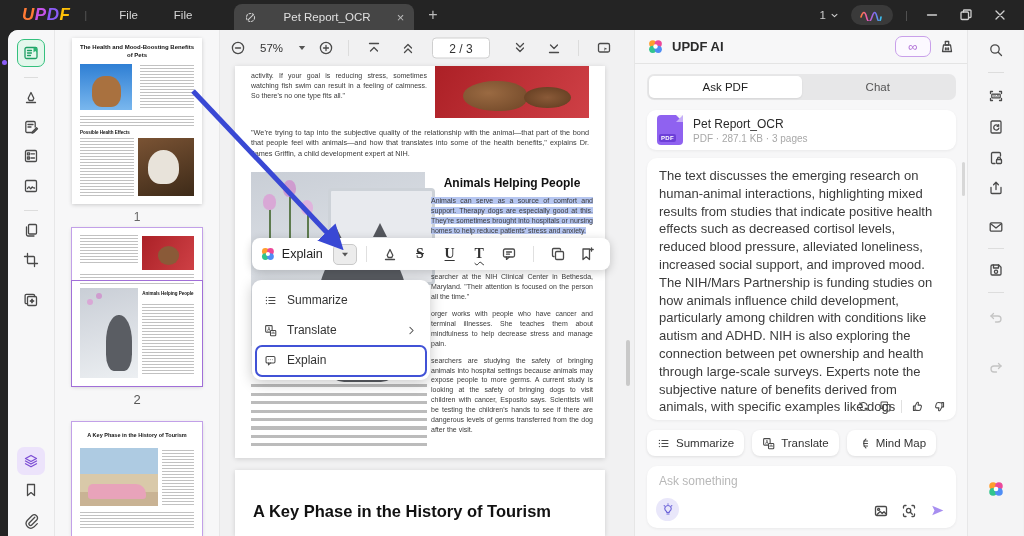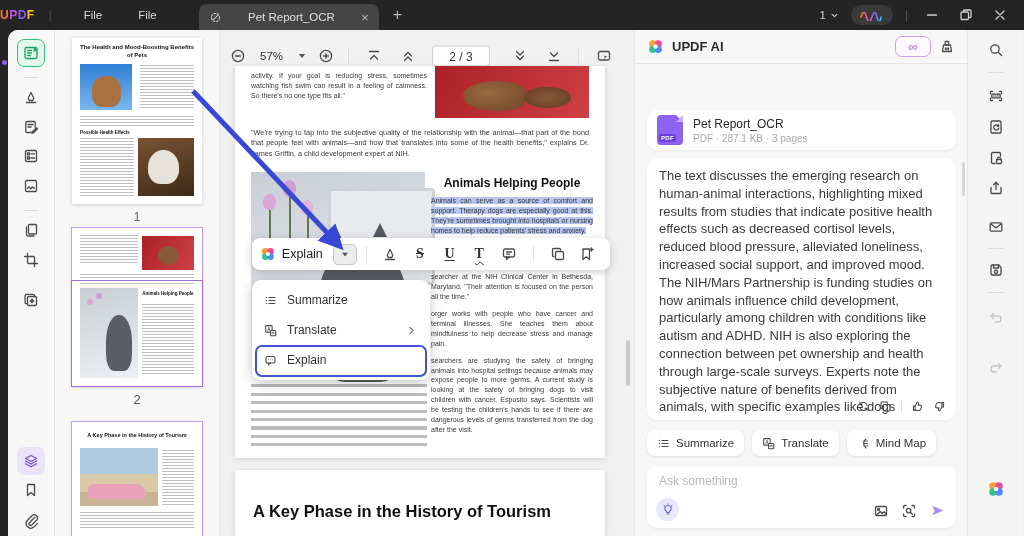--- a/index.html
+++ b/index.html
@@ -8,21 +8,21 @@
 
   
   svg.i { fill:none; stroke:#4a4a4a; stroke-width:1.3; stroke-linecap:round; stroke-linejoin:round; width:16px; height:16px; display:block; }
   svg.i.w { stroke:#cfcfcf; }
   svg.i.dim { stroke:#c4c4c4; }
   svg.i.sm { width:13px; height:13px; }
   .caret { width:0; height:0; border-left:4px solid transparent; border-right:4px solid transparent; border-top:5px solid #555; }
 
   
   .titlebar { position:absolute; left:0; top:0; width:1024px; height:30px; background:#242424; display:flex; align-items:center; color:#d8d8d8; font-size:11.5px; }
-  .logo { font-weight:bold; font-size:12px; letter-spacing:.5px; }
+  .logo { margin-left:22px; font-weight:bold; font-size:17px; letter-spacing:.5px;font-style:italic; }
   .tb-sep { color:#555; margin:0 14px; }
   .tb-menu { padding:12px 18px; height:30px; display:flex; align-items:center; cursor:default; }
   .tb-tab { margin-left:24px; width:180px; height:26px; margin-top:4px; background:#454545; border-radius:8px 8px 0 0; display:flex; align-items:center; padding:0 10px; gap:8px; }
   .tb-tab .ttl { flex:1; text-align:center; color:#e0e0e0; white-space:nowrap; overflow:hidden; }
   .tb-close { color:#bbb; font-size:13px; }
   .tb-plus { color:#bbb; font-size:16px; margin-left:14px; }
   .tb-right { margin-left:auto; display:flex; align-items:center; gap:10px; padding-right:12px; }
   .usercount { display:flex; align-items:center; gap:2px; color:#ccc; }
   .aipill { width:42px; height:20px; background:#3a3a3a; border-radius:10px; display:flex; align-items:center; justify-content:center; }
   .winbtn { width:24px; height:24px; display:flex; align-items:center; justify-content:center; }
@@ -47,21 +47,21 @@
   .thumb.sel { outline:1.5px solid #c2a0e8; }
   .tlabel { position:absolute; width:130px; left:17px; text-align:center; color:#666; }
   .flines { background-image:repeating-linear-gradient(to bottom,#b2b2b2 0,#b2b2b2 1px,transparent 1px,transparent 3px); opacity:.8; }
   .flines2 { background-image:repeating-linear-gradient(to bottom,#a5a5a5 0,#a5a5a5 3px,transparent 3px,transparent 8.5px); opacity:.75; }
   .t-title { position:absolute; text-align:center; font-weight:bold; color:#111; }
   .timg { position:absolute; overflow:hidden; }
   .vrect { position:absolute; border:1.5px solid #a16fd8; }
 
   
   .mainview { position:relative; width:414px; height:506px; background:#f1f1f2; flex:none; }
-  .vtoolbar { position:absolute; left:0; top:8px; width:414px; height:36px; }
+  .vtoolbar { position:absolute; left:0; top:0; width:414px; height:36px; }
   .vt { position:absolute; top:50%; transform:translateY(-50%); display:flex; align-items:center; color:#333; }
   .vt-div { width:1px; height:16px; background:#dcdcdc; }
   .pagebox { width:58px; height:21px; background:#fff; border:1px solid #cfcfcf; border-radius:4px; font-size:12px; display:flex; align-items:center; justify-content:center; color:#333; }
   .page { position:absolute; left:15px; width:370px; background:#fff; box-shadow:0 1px 5px rgba(0,0,0,.15); }
   .ptext { font-size:7px; line-height:1.42; color:#3a3a3a; text-align:justify; }
   .sel-text span { background:#b6c6f0; }
   .mv-scroll { position:absolute; right:4px; top:310px; width:4px; height:46px; border-radius:2px; background:#c9c9c9; }
 
   
   .dogimg { background:linear-gradient(120deg,#ac2026,#cf4046); position:relative; }
@@ -505,20 +505,24 @@
           <span class="ai-title">UPDF AI</span>
           <div class="infpill">
               <span>∞</span>
             </div>
           <svg class="i" viewBox="0 0 16 16">
               <path d="M6.3 2.5h3.4V6H6.3z"></path>
               <path d="M4.5 6h7l1 6.5h-9z"></path>
               <path d="M6.5 9v1.8M8 9v1.8M9.5 9v1.8"></path>
             </svg>
         </div>
+        <div class="segs">
+          <div class="seg on">Ask PDF</div>
+          <div class="seg">Chat</div>
+        </div>
         <div class="filecard">
           <div class="pdficon">
               <span class="pdfbadge">PDF</span>
             </div>
           <div>
             <div class="fname">Pet Report_OCR</div>
             <div class="fmeta">PDF · 287.1 KB · 3 pages</div>
           </div>
         </div>
         <div class="respcard">

